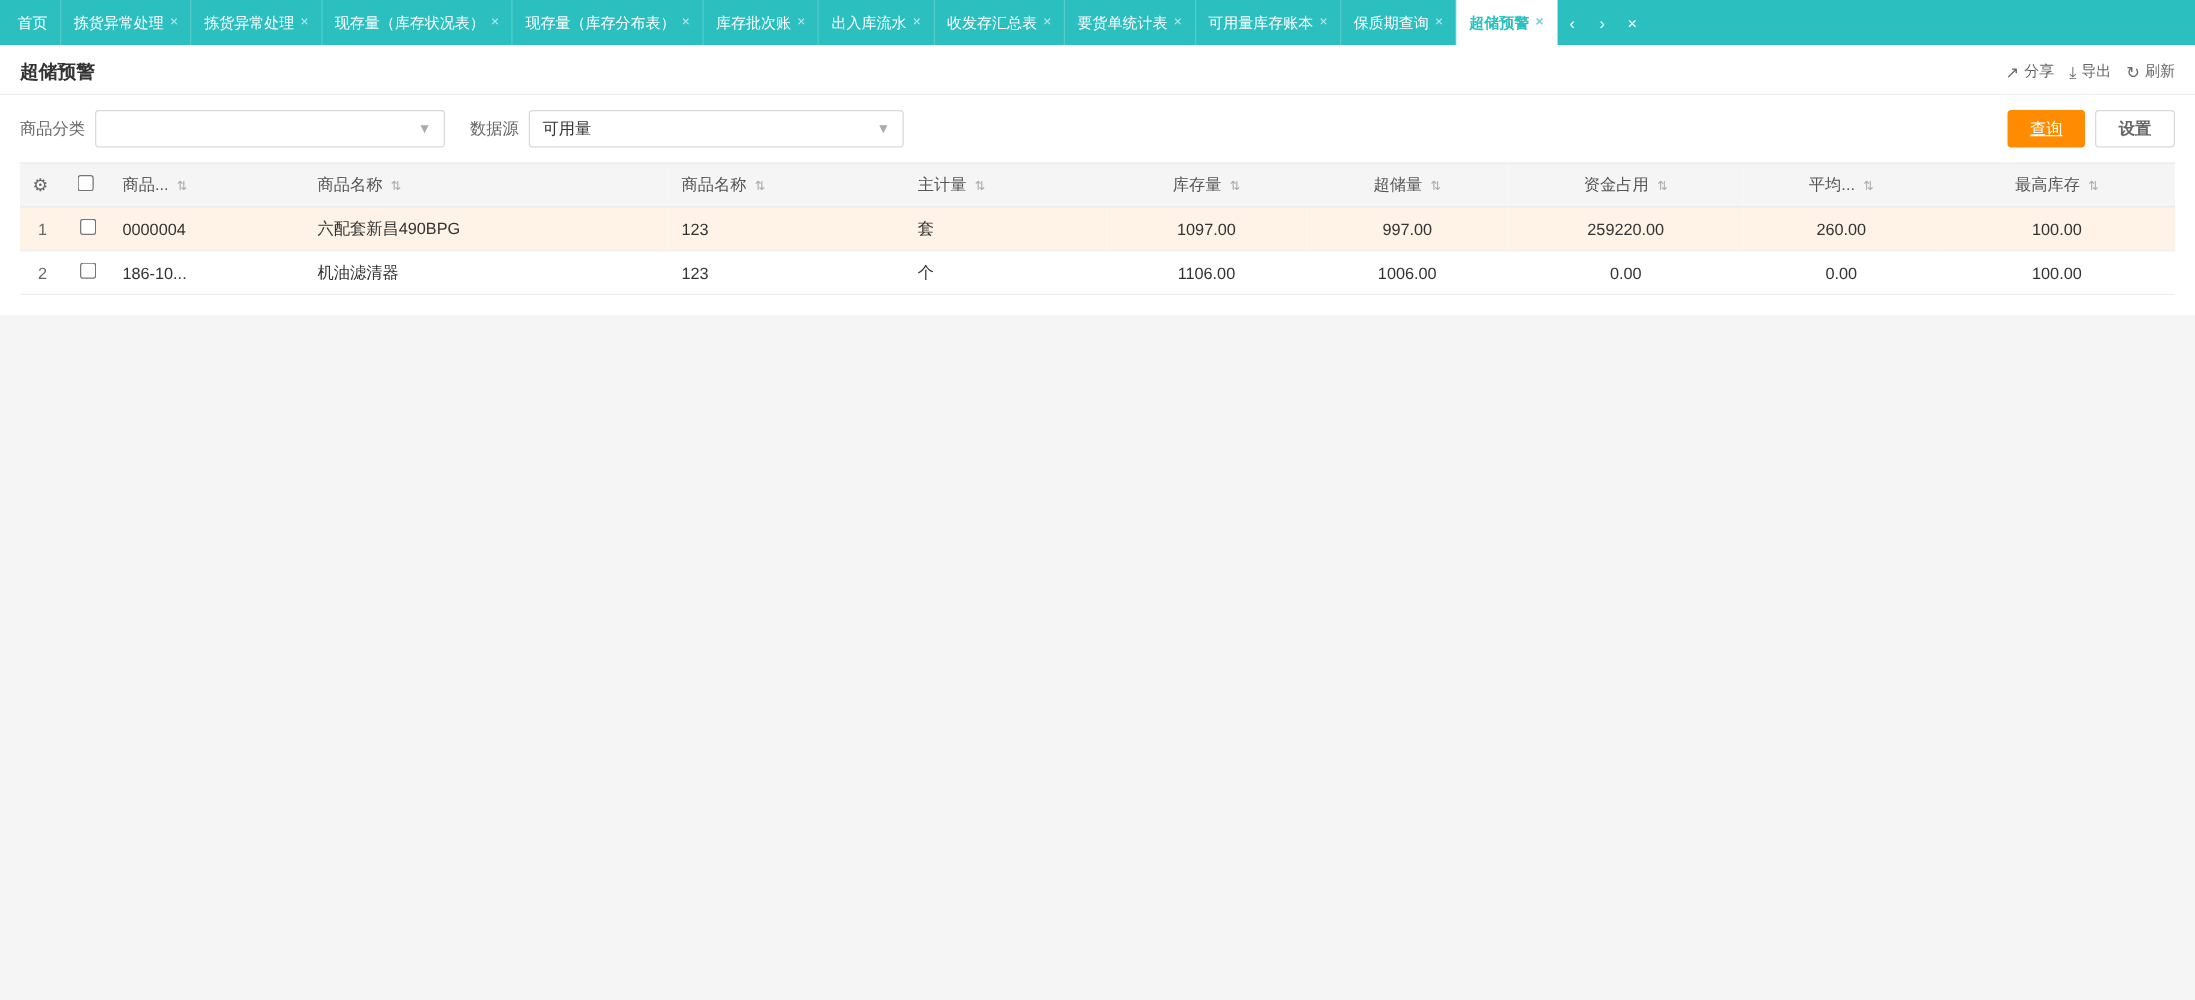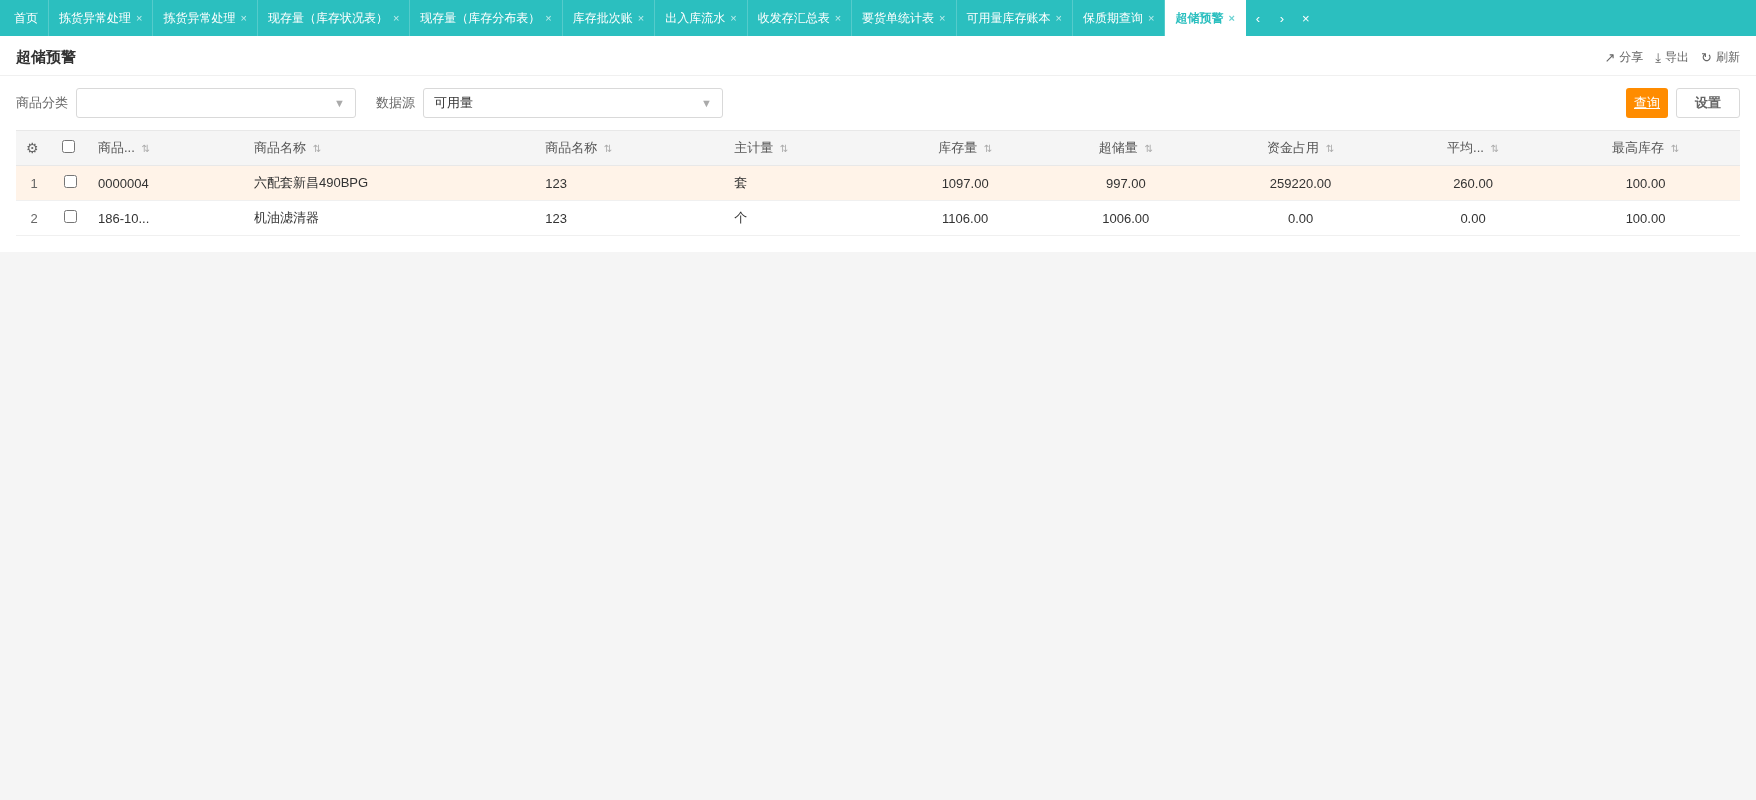--- a/index.html
+++ b/index.html
@@ -115,21 +115,21 @@
     .filter-buttons {
       margin-left: auto;
       display: flex;
       gap: 8px;
     }
     .btn-query {
       background: #ff8c00;
       color: #fff;
       border: none;
       border-radius: 3px;
-      padding: 5px 8px;
+      padding: 5px 18px;
       font-size: 13px;
       cursor: pointer;
       text-decoration: underline;
     }
     .btn-settings {
       background: #fff;
       color: #666;
       border: 1px solid #d9d9d9;
       border-radius: 3px;
       padding: 5px 18px;

